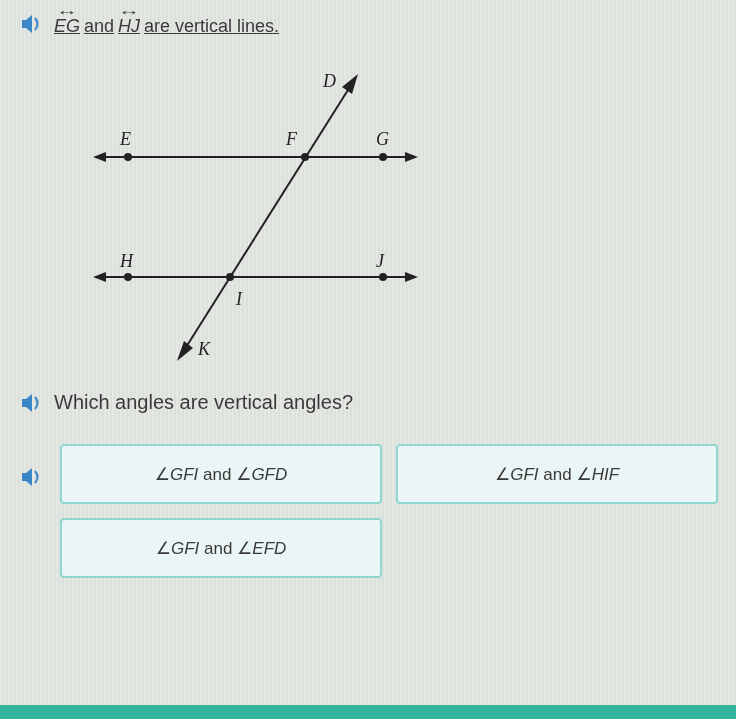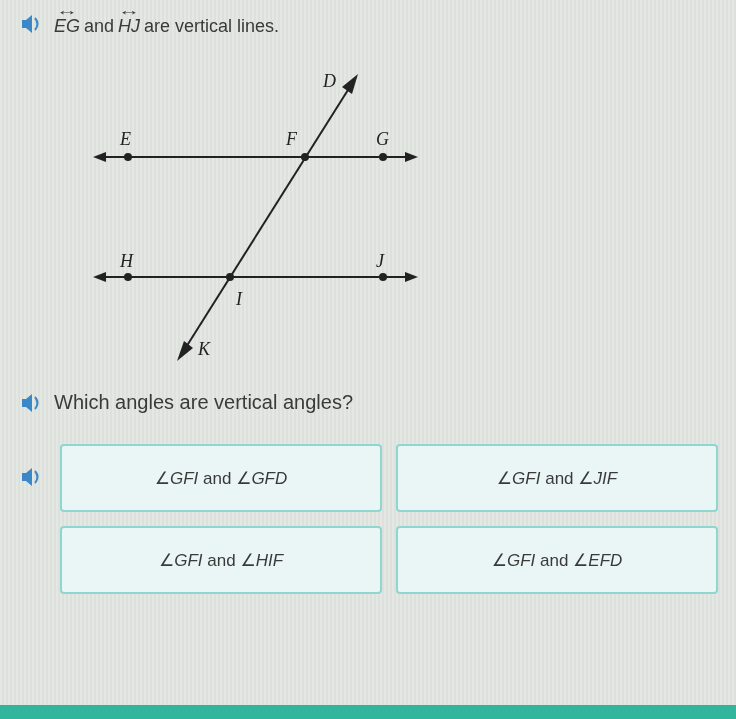--- a/index.html
+++ b/index.html
@@ -5,21 +5,21 @@
     * { margin: 0; padding: 0; box-sizing: border-box; }
     body {
       width: 736px;
       height: 719px;
       font-family: Verdana, Arial, sans-serif;
       background: repeating-linear-gradient(90deg, #e4e8e2 0px, #e4e8e2 2px, #dde0dc 2px, #dde0dc 4px);
       color: #3a3a3a;
       padding: 10px 18px;
       position: relative;
     }
-    .line1 { display: flex; align-items: center; gap: 8px; margin-bottom: 10px; }
+    .line1 { display: flex; align-items: center; gap: 8px; margin-bottom: 10px; text-decoration: underline; }
     .line2 { display: flex; align-items: center; gap: 8px; margin-top: 8px; margin-bottom: 30px; }
     .audio-icon {
       width: 28px;
       height: 22px;
       display: inline-flex;
       align-items: center;
       justify-content: center;
       flex-shrink: 0;
     }
     .statement {
@@ -56,21 +56,21 @@
       display: grid;
       grid-template-columns: 1fr 1fr;
       gap: 14px;
       flex: 1;
       margin-left: 6px;
     }
     .answer-btn {
       background: #eaf6f5;
       border: 2px solid #8fd6d0;
       border-radius: 4px;
-      height: 68px;
+      height: 60px;
       display: flex;
       align-items: center;
       justify-content: center;
       font-size: 17px;
       font-style: italic;
       color: #3a3a3a;
       cursor: pointer;
     }
     .angle { font-style: normal; }
     .bottom-bar {
@@ -149,23 +149,20 @@
     <svg width="24" height="20" viewBox="0 0 24 20">
       <polygon points="2,6 6,6 12,1 12,19 6,14 2,14" fill="#3b87c8"></polygon>
       <path d="M15 4 Q20 10 15 16" stroke="#3b87c8" stroke-width="2" fill="none"></path>
     </svg>
   </span>
   <div class="answers-grid">
     <div class="answer-btn">
       <span><span class="angle">∠</span><span>GFI</span> <span style="font-style:normal">and</span> <span class="angle">∠</span><span>GFD</span></span>
     </div>
     <div class="answer-btn">
-      <span><span class="angle">∠</span><span>GFI</span> <span style="font-style:normal">and</span> <span class="angle">∠</span><span>JIF</span></span>
-    </div>
-    <div class="answer-btn">
       <span><span class="angle">∠</span><span>GFI</span> <span style="font-style:normal">and</span> <span class="angle">∠</span><span>HIF</span></span>
     </div>
     <div class="answer-btn">
       <span><span class="angle">∠</span><span>GFI</span> <span style="font-style:normal">and</span> <span class="angle">∠</span><span>EFD</span></span>
     </div>
   </div>
 </div>
 
 <div class="bottom-bar"></div>
 

